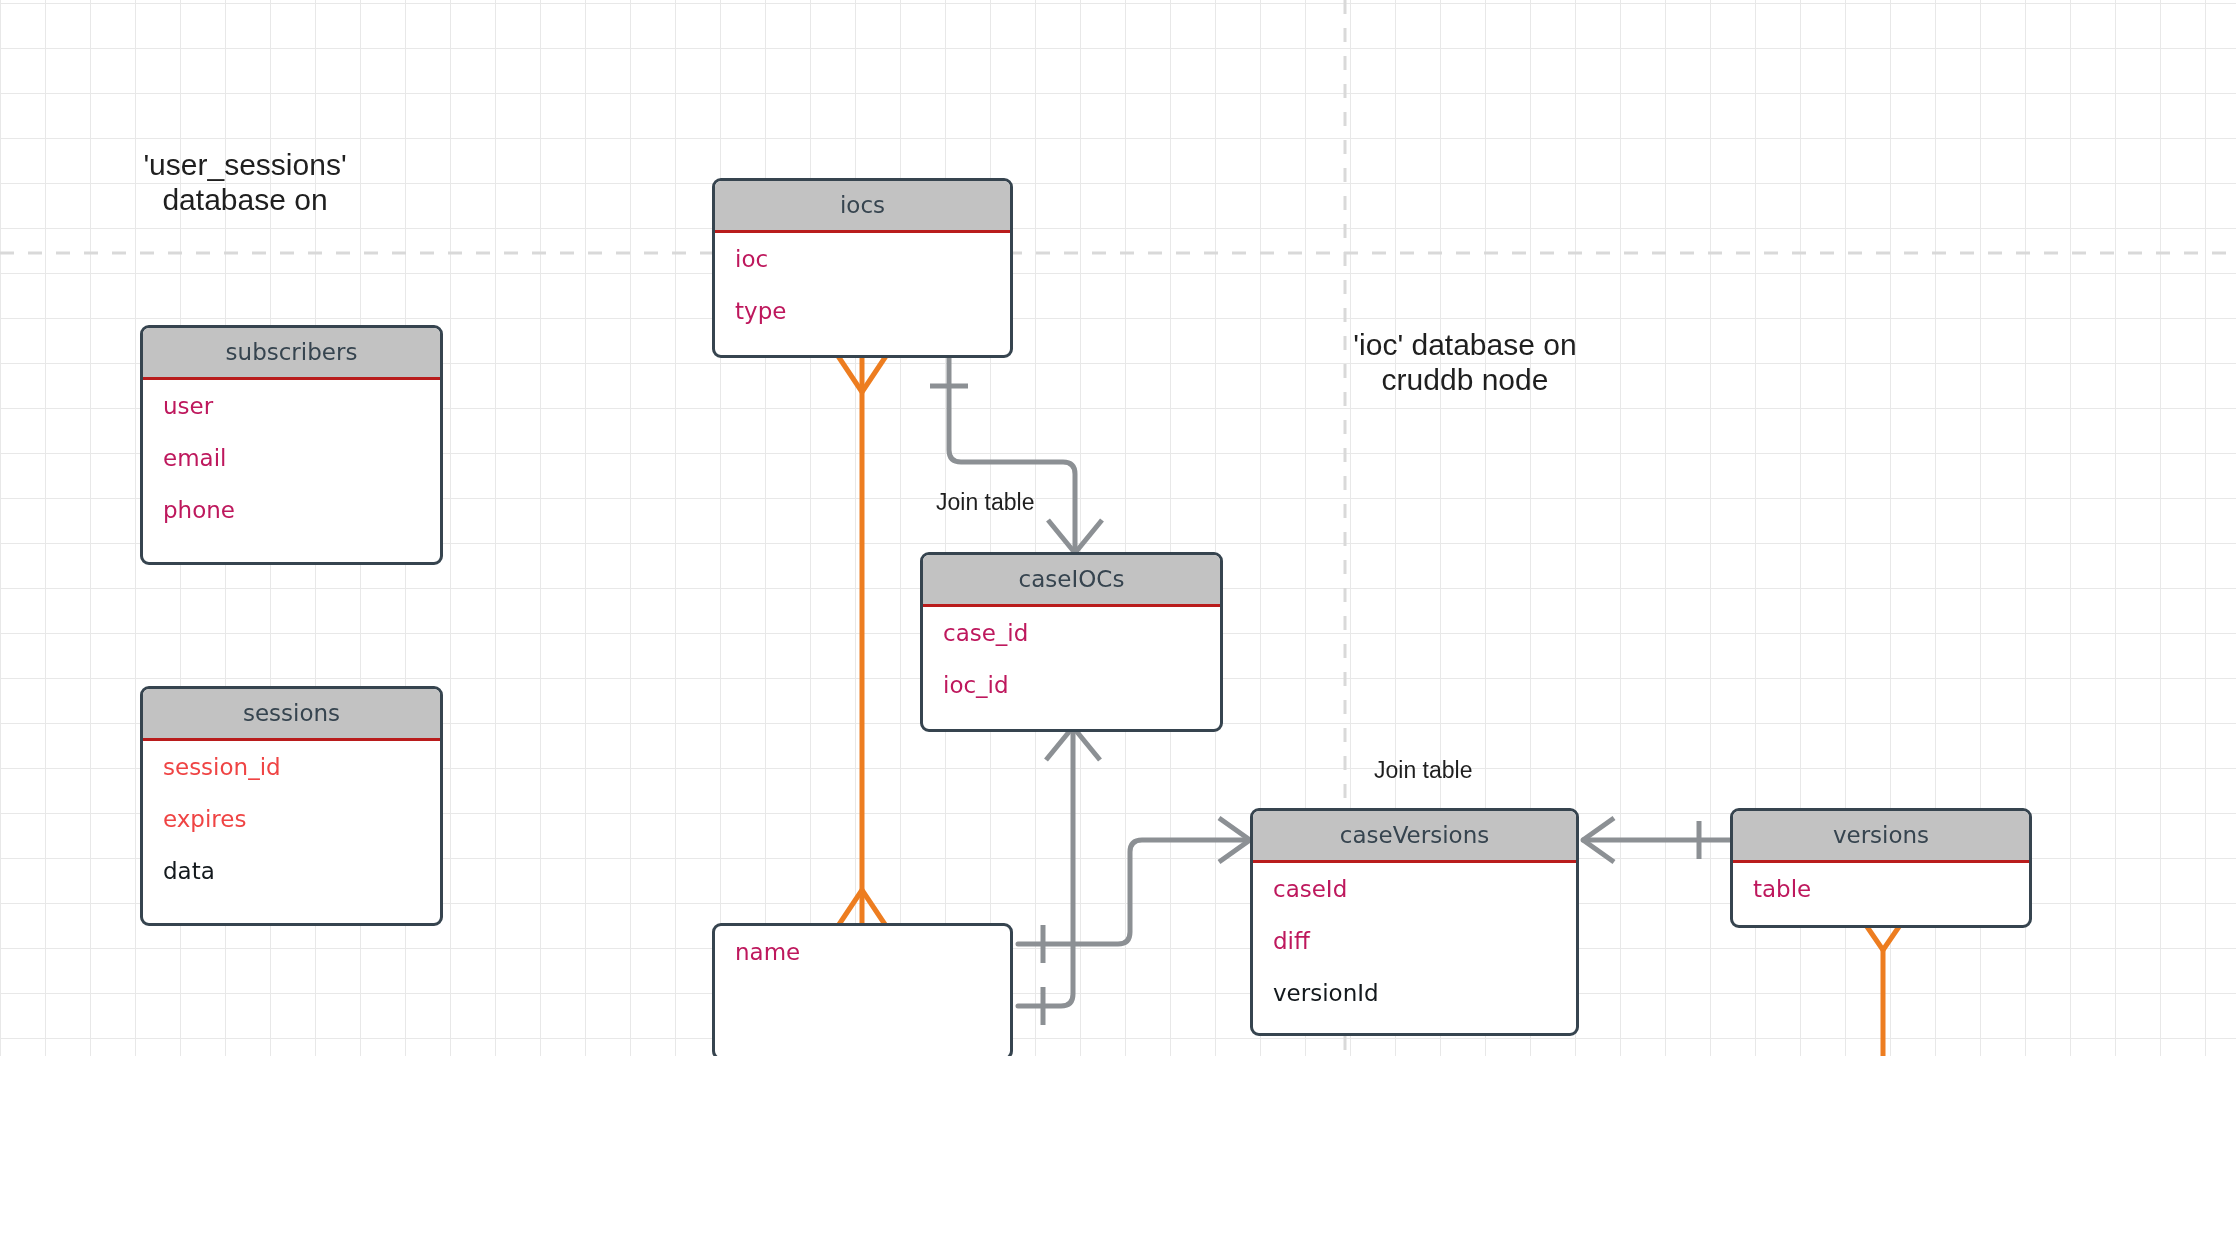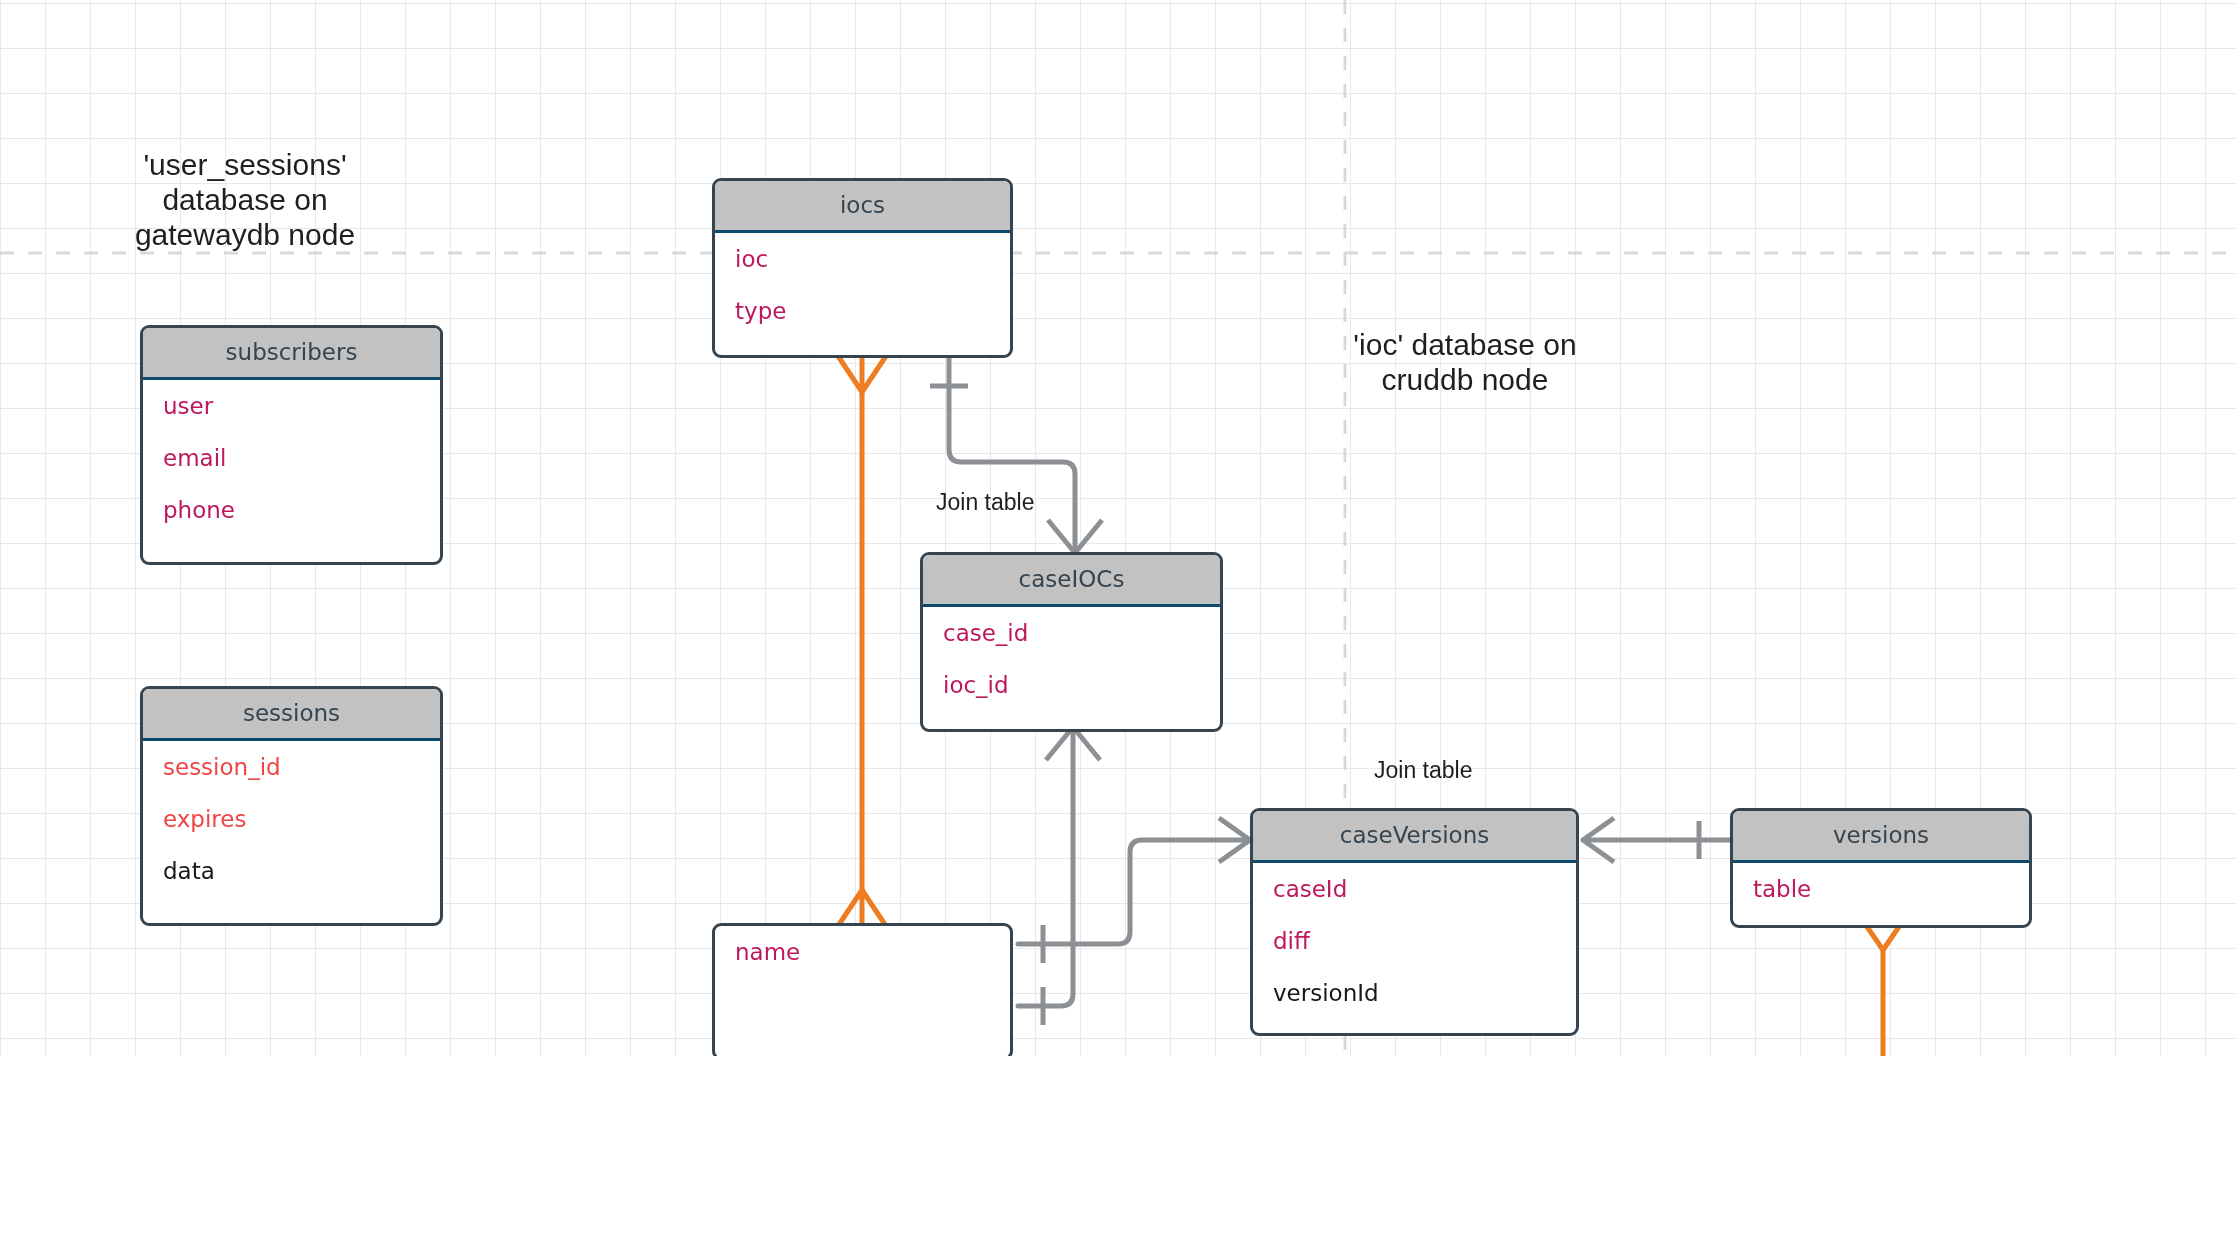--- a/index.html
+++ b/index.html
@@ -31,21 +31,21 @@
     position: absolute;
     border: 3px solid #36444f;
     border-radius: 9px;
     background: #ffffff;
     box-sizing: border-box;
     overflow: hidden;
     z-index: 5;
   }
   .entity-title {
     background: #c2c2c2;
-    border-bottom: 3px solid #0c4a6e;
+    border-bottom: 3px solid #b91c1c;
     text-align: center;
     color: #36444f;
     font-size: 23px;
     padding: 11px 6px 12px 6px;
     box-sizing: border-box;
     font-family: "DejaVu Sans", sans-serif;
   }
   .entity-fields {
     padding: 0;
   }
@@ -128,21 +128,20 @@
     <g>
       <path d="M 862 1060 L 862 1090 Q 862 1100 872 1100 L 1873 1100 Q 1883 1100 1883 1090 L 1883 950" fill="none" stroke="#ed7d20" stroke-width="5"></path>
       <path d="M 862 1060 L 838 1024 M 862 1060 L 886 1024" fill="none" stroke="#ed7d20" stroke-width="5"></path>
       <path d="M 1883 950 L 1859 915 M 1883 950 L 1907 915" fill="none" stroke="#ed7d20" stroke-width="5"></path>
     </g>
   </svg>
 
   <div class="note" style="left:85px; top:148px; width:320px;">
     <div>'user_sessions'</div>
     <div>database on</div>
-    <div>gatewaydb node</div>
   </div>
 
   <div class="note" style="left:1300px; top:328px; width:330px;">
     <div>'ioc' database on</div>
     <div>cruddb node</div>
   </div>
 
   <div class="join-label" style="left:936px; top:489px;">Join table</div>
   <div class="join-label" style="left:1374px; top:757px;">Join table</div>
 

